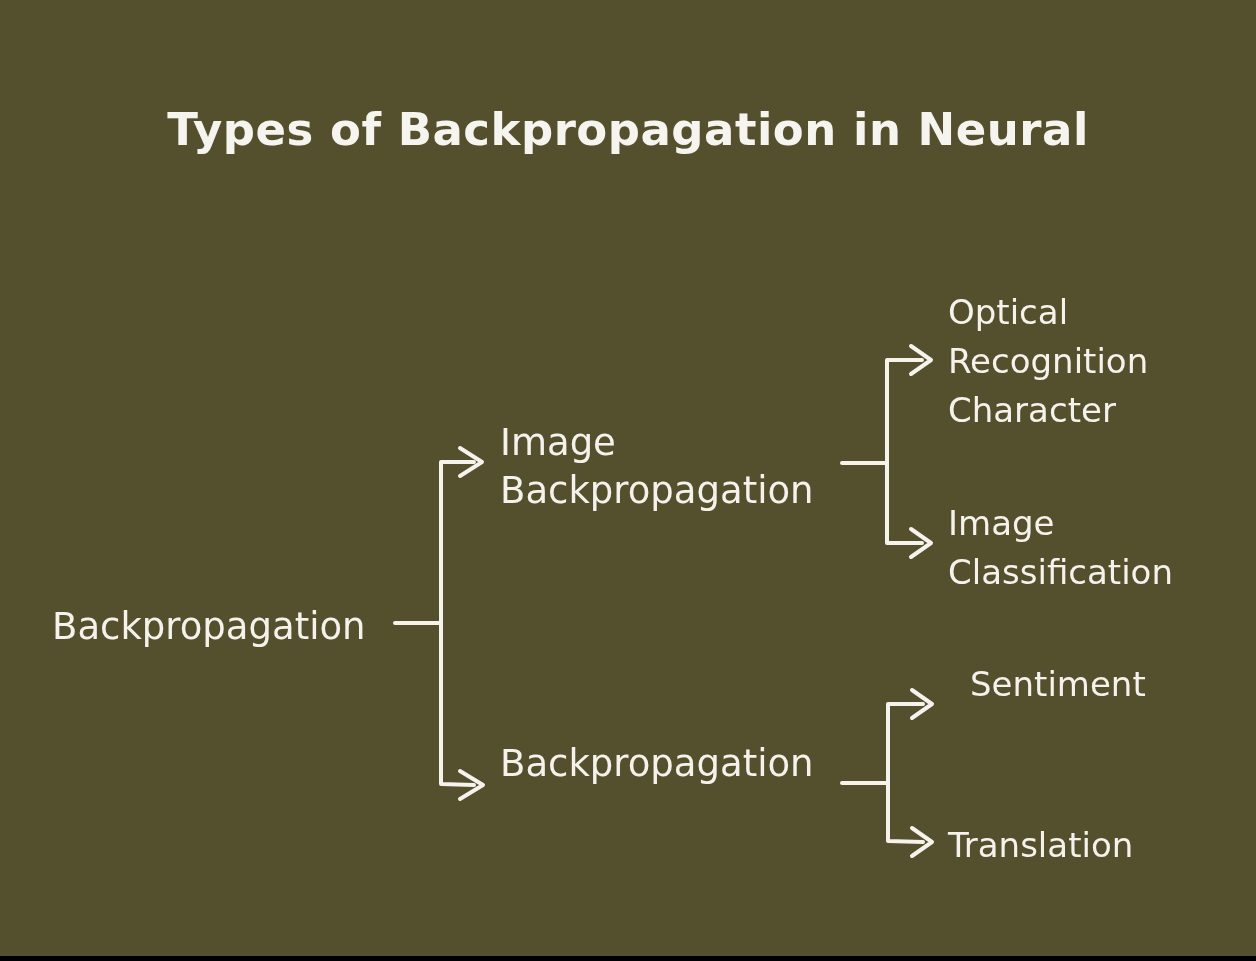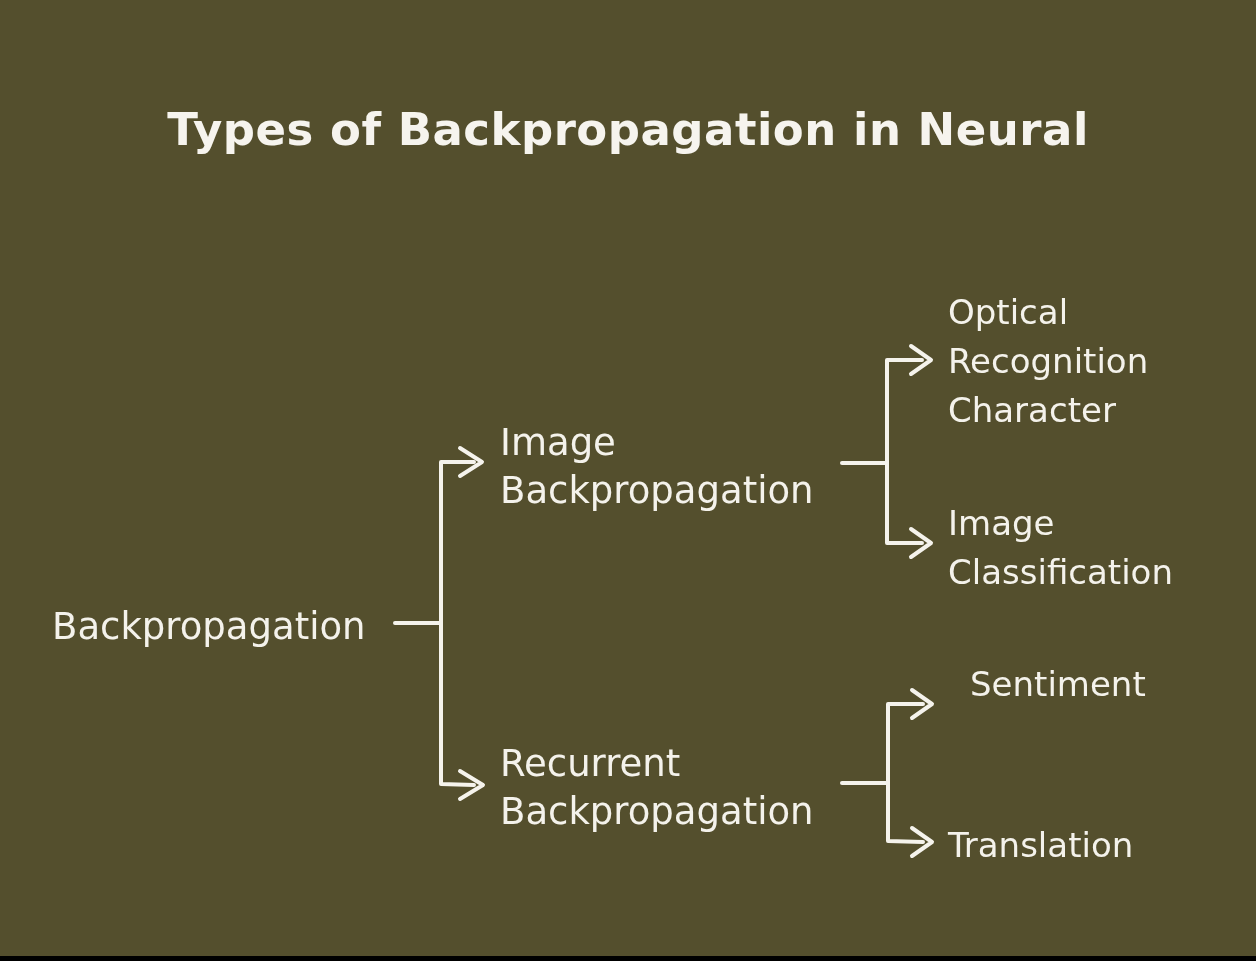--- a/index.html
+++ b/index.html
@@ -102,21 +102,20 @@
   <div class="node" style="left:52px; top:603px; font-size:37px;">
     <span>Backpropagation</span>
   </div>
 
   <div class="node" style="left:500px; top:419px; font-size:37px;">
     <span>Image</span>
     <span>Backpropagation</span>
   </div>
 
   <div class="node" style="left:500px; top:740px; font-size:37px;">
-    <span>Recurrent</span>
     <span>Backpropagation</span>
   </div>
 
   <div class="node leaf" style="left:948px; top:288px;">
     <span>Optical</span>
     <span>Recognition</span>
     <span>Character</span>
   </div>
 
   <div class="node leaf" style="left:948px; top:499px;">

